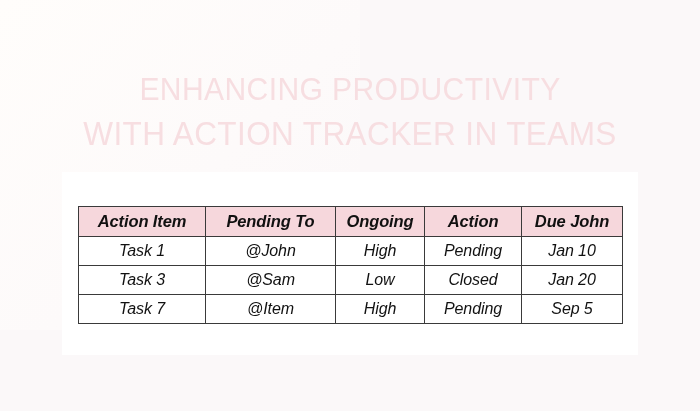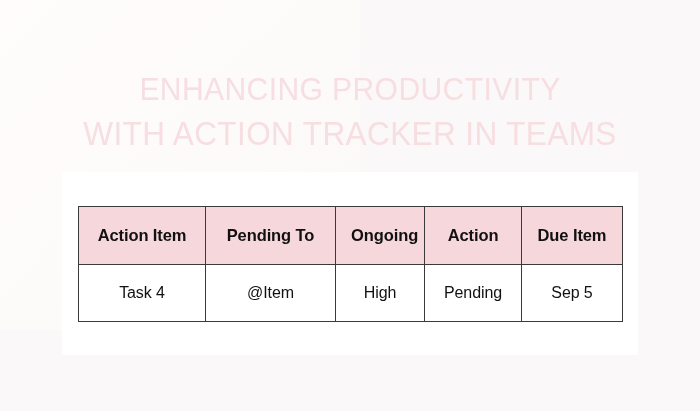--- a/index.html
+++ b/index.html
@@ -87,21 +87,22 @@
     background: #ffffff;
     border: 1px solid #3a3a3a;
   }
   table.action-table th,
   table.action-table td {
     border: 1px solid #3a3a3a;
     text-align: center;
     vertical-align: middle;
     color: #111111;
     font-family: "Liberation Sans", sans-serif;
-    padding: 15px;
+    padding: 1px;
+    font-style: italic;
   }
   table.action-table th {
     background: #f6d7dc;
     font-size: 16.5px;
     font-weight: bold;
     height: 27px;
     letter-spacing: -0.1px;
   }
   table.action-table td {
     background: #ffffff;
@@ -138,26 +139,40 @@
         <col class="c-priority">
         <col class="c-status">
         <col class="c-due">
       </colgroup>
       <thead>
         <tr>
           <th>Action Item</th>
           <th>Pending To</th>
           <th>Ongoing</th>
           <th>Action</th>
-          <th>Due Item</th>
+          <th>Due John</th>
         </tr>
       </thead>
       <tbody>
         <tr>
-          <td>Task 4</td>
+          <td>Task 1</td>
+          <td>@John</td>
+          <td>High</td>
+          <td>Pending</td>
+          <td>Jan 10</td>
+        </tr>
+        <tr>
+          <td>Task 3</td>
+          <td>@Sam</td>
+          <td>Low</td>
+          <td>Closed</td>
+          <td>Jan 20</td>
+        </tr>
+        <tr>
+          <td>Task 7</td>
           <td>@Item</td>
           <td>High</td>
           <td>Pending</td>
           <td>Sep 5</td>
         </tr>
       </tbody>
     </table>
   </div>
 
 </div>

